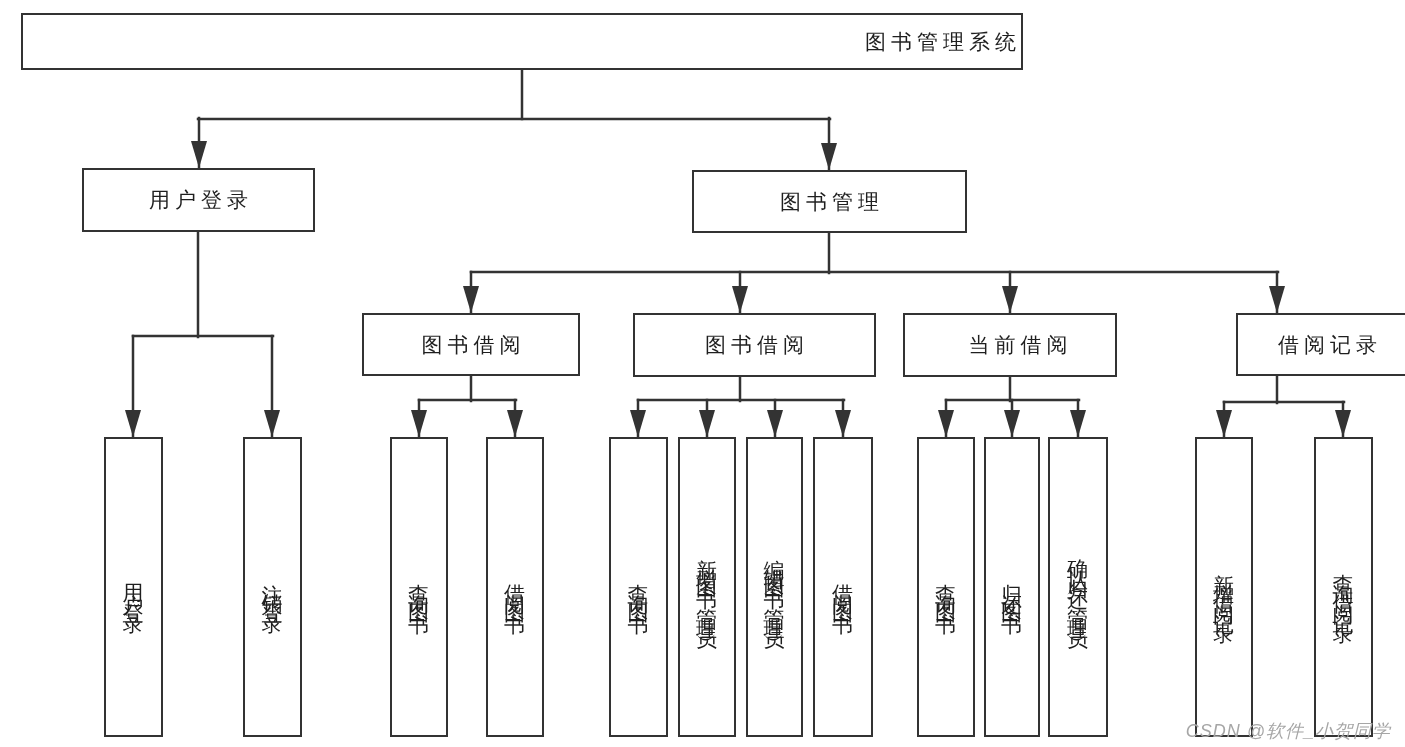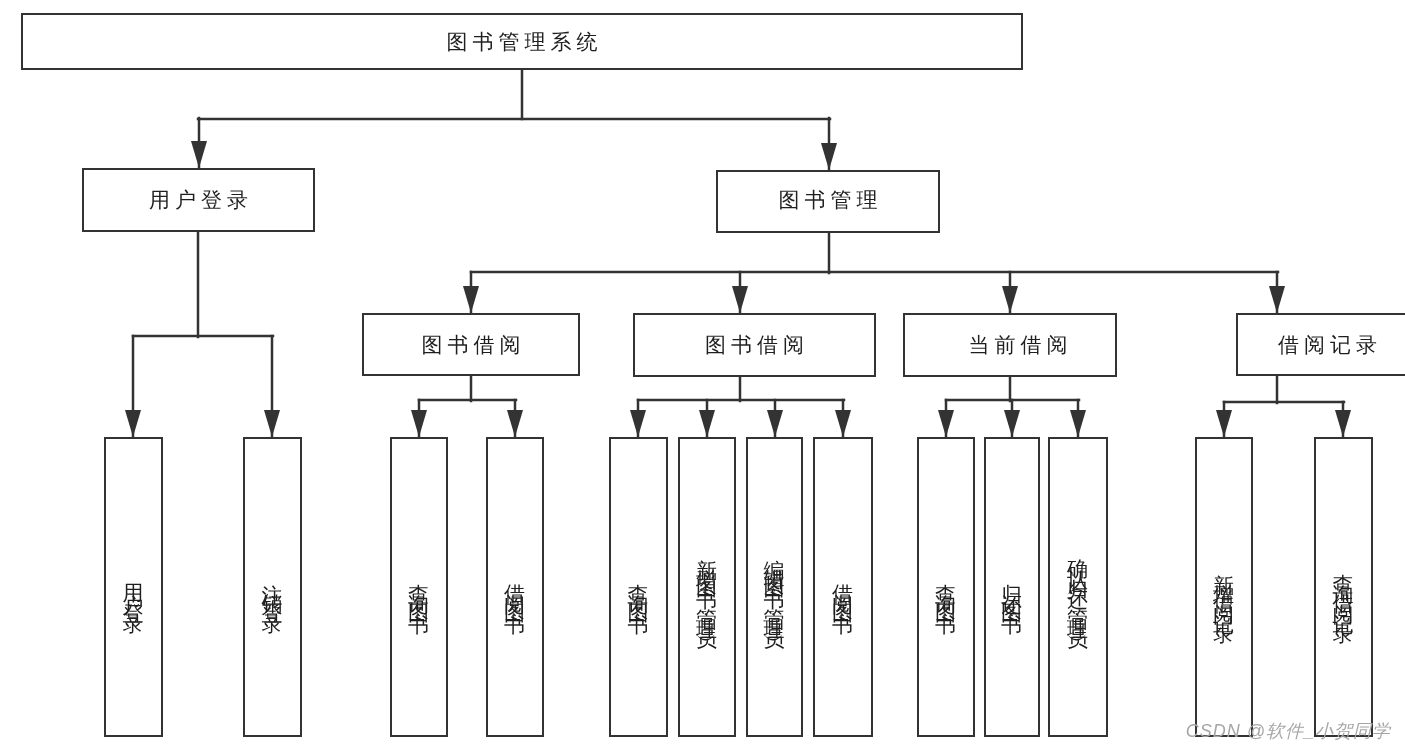--- a/index.html
+++ b/index.html
@@ -111,27 +111,27 @@
       <polygon points="707,437 699,410 715,410" fill="#333333"></polygon>
       <polygon points="775,437 767,410 783,410" fill="#333333"></polygon>
       <polygon points="843,437 835,410 851,410" fill="#333333"></polygon>
       <polygon points="946,437 938,410 954,410" fill="#333333"></polygon>
       <polygon points="1012,437 1004,410 1020,410" fill="#333333"></polygon>
       <polygon points="1078,437 1070,410 1086,410" fill="#333333"></polygon>
       <polygon points="1224,437 1216,410 1232,410" fill="#333333"></polygon>
       <polygon points="1343,437 1335,410 1351,410" fill="#333333"></polygon>
     </svg>
   <div id="watermark">CSDN @软件_小贺同学</div>
-<div class="node" style="left: 21px; top: 13px; width: 1002px; height: 57px;">
+<div class="node" style="left: 21px; top: 13px; width: 1002px; height: 57px; justify-content: flex-end;">
       <span class="node-label">图书管理系统</span>
     </div>
     <div class="node" style="left: 82px; top: 168px; width: 233px; height: 64px;">
       <span class="node-label">用户登录</span>
     </div>
-    <div class="node" style="left: 716px; top: 170px; width: 224px; height: 63px; font-family: Liberation Mono, monospace;">
+    <div class="node" style="left: 692px; top: 170px; width: 275px; height: 63px;">
       <span class="node-label">图书管理</span>
     </div>
     <div class="node" style="left: 362px; top: 313px; width: 218px; height: 63px;">
       <span class="node-label">图书借阅</span>
     </div>
     <div class="node" style="left: 633px; top: 313px; width: 243px; height: 64px;">
       <span class="node-label">图书借阅</span>
     </div>
     <div class="node" style="left: 903px; top: 313px; width: 214px; height: 64px; padding-left: 16px;">
       <span class="node-label">当前借阅</span>

